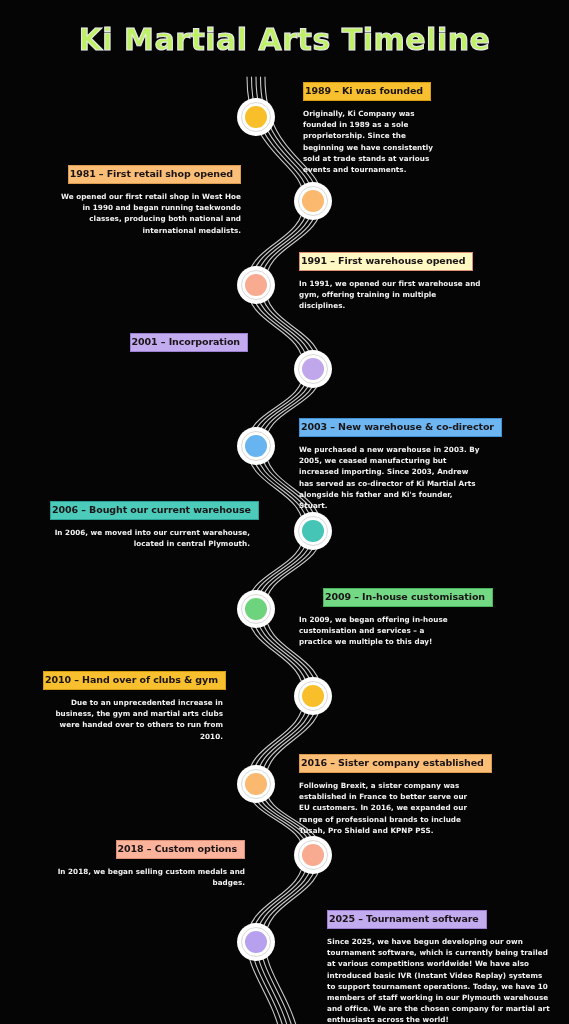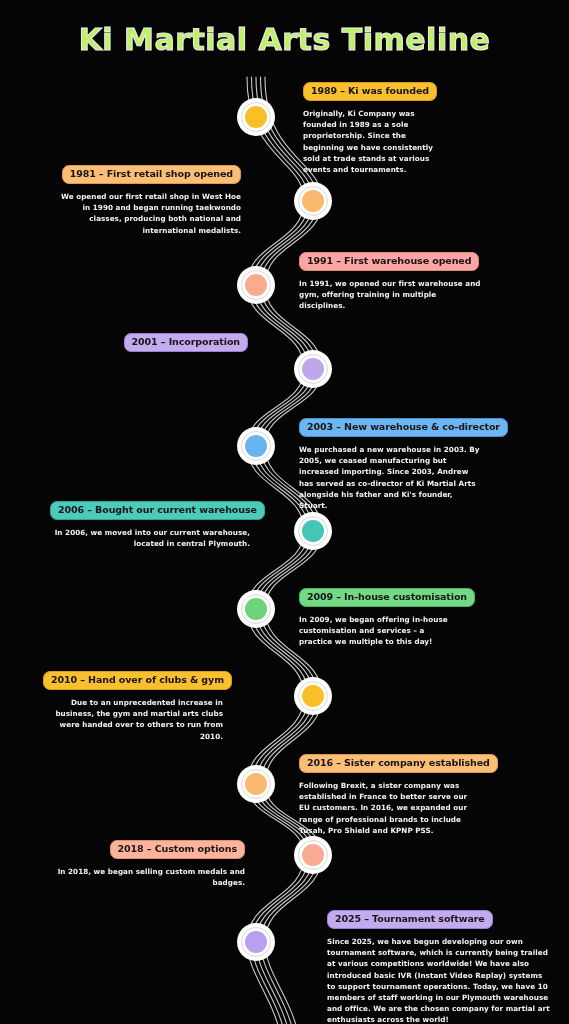--- a/index.html
+++ b/index.html
@@ -78,22 +78,22 @@
   
   .entry {
     position: absolute;
     width: 215px;
   }
   .entry.right { text-align: left; }
   .entry.left  { text-align: right; }
 
   .badge {
     display: inline-block;
-    padding: 2px 7px 3px 7px;
-    border-radius: 7px;
+    padding: 2px 7px 3px 1px;
+    border-radius: 0;
     font-size: 9.5px;
     font-weight: 700;
     line-height: 12px;
     color: #1a1416;
     white-space: nowrap;
     border-style: solid;
     border-width: 1px;
     font-family: "DejaVu Sans", sans-serif;
     letter-spacing: -0.1px;
   }
@@ -178,24 +178,24 @@
       </div>
       <div class="node" style="left: 256px; top: 942px;">
         <div class="ring">
           <div class="dot" style="background: rgb(183, 161, 239);"></div>
         </div>
       </div>
     </div>
   <div id="entries-layer">
       <div class="entry right" style="left: 303px; top: 80px; width: 150px;"><div class="badge" style="background: rgb(248, 191, 47); border-color: rgb(217, 157, 20);">1989 – Ki was founded</div><div class="body-text">Originally, Ki Company was founded in 1989 as a sole proprietorship. Since the beginning we have consistently sold at trade stands at various events and tournaments.</div></div>
       <div class="entry left" style="left: 49px; top: 163px; width: 192px;"><div class="badge" style="background: rgb(251, 190, 119); border-color: rgb(220, 154, 77);">1981 – First retail shop opened</div><div class="body-text">We opened our first retail shop in West Hoe in 1990 and began running taekwondo classes, producing both national and international medalists.</div></div>
-      <div class="entry right" style="left: 299px; top: 250px; width: 190px;"><div class="badge" style="background: #fca5a5; border-color: rgb(221, 143, 118);">1991 – First warehouse opened</div><div class="body-text">In 1991, we opened our first warehouse and gym, offering training in multiple disciplines.</div></div>
+      <div class="entry right" style="left: 299px; top: 250px; width: 190px;"><div class="badge" style="background: #fef9c3; border-color: rgb(221, 143, 118);">1991 – First warehouse opened</div><div class="body-text">In 1991, we opened our first warehouse and gym, offering training in multiple disciplines.</div></div>
       <div class="entry left" style="left: 43px; top: 331px; width: 205px;"><div class="badge" style="background: rgb(195, 171, 239); border-color: rgb(156, 127, 210);">2001 – Incorporation</div></div>
       <div class="entry right" style="left: 299px; top: 416px; width: 188px;"><div class="badge" style="background: rgb(109, 182, 242); border-color: rgb(63, 147, 216);">2003 – New warehouse &amp; co-director</div><div class="body-text">We purchased a new warehouse in 2003. By 2005, we ceased manufacturing but increased importing. Since 2003, Andrew has served as co-director of Ki Martial Arts alongside his father and Ki's founder, Stuart.</div></div>
       <div class="entry left" style="left: 50px; top: 499px; width: 200px;"><div class="badge" style="background: rgb(76, 203, 187); border-color: rgb(42, 163, 150);">2006 – Bought our current warehouse</div><div class="body-text">In 2006, we moved into our current warehouse, located in central Plymouth.</div></div>
-      <div class="entry right" style="left: 299px; top: 586px; width: 165px;"><div class="badge" style="background: rgb(115, 217, 133); border-color: rgb(72, 182, 92);">2009 – In-house customisation</div><div class="body-text">In 2009, we began offering in-house customisation and services – a practice we multiple to this day!</div></div>
+      <div class="entry right" style="left: 299px; top: 586px; width: 165px;"><div class="badge" style="background: rgb(115, 217, 133); border-color: rgb(72, 182, 92); margin-left: 24px;">2009 – In-house customisation</div><div class="body-text">In 2009, we began offering in-house customisation and services – a practice we multiple to this day!</div></div>
       <div class="entry left" style="left: 43px; top: 669px; width: 180px;"><div class="badge" style="background: rgb(248, 191, 47); border-color: rgb(217, 157, 20);">2010 – Hand over of clubs &amp; gym</div><div class="body-text">Due to an unprecedented increase in business, the gym and martial arts clubs were handed over to others to run from 2010.</div></div>
       <div class="entry right" style="left: 299px; top: 752px; width: 180px;"><div class="badge" style="background: rgb(251, 190, 119); border-color: rgb(220, 154, 77);">2016 – Sister company established</div><div class="body-text">Following Brexit, a sister company was established in France to better serve our EU customers. In 2016, we expanded our range of professional brands to include Tusah, Pro Shield and KPNP PSS.</div></div>
       <div class="entry left" style="left: 45px; top: 838px; width: 200px;"><div class="badge" style="background: rgb(251, 179, 156); border-color: rgb(221, 143, 118);">2018 – Custom options</div><div class="body-text">In 2018, we began selling custom medals and badges.</div></div>
       <div class="entry right" style="left: 327px; top: 908px; width: 228px;"><div class="badge" style="background: rgb(195, 171, 239); border-color: rgb(156, 127, 210);">2025 – Tournament software</div><div class="body-text">Since 2025, we have begun developing our own tournament software, which is currently being trailed at various competitions worldwide! We have also introduced basic IVR (Instant Video Replay) systems to support tournament operations. Today, we have 10 members of staff working in our Plymouth warehouse and office. We are the chosen company for martial art enthusiasts across the world!</div></div>
     </div>
 
 </div>
 
 </body></html>

